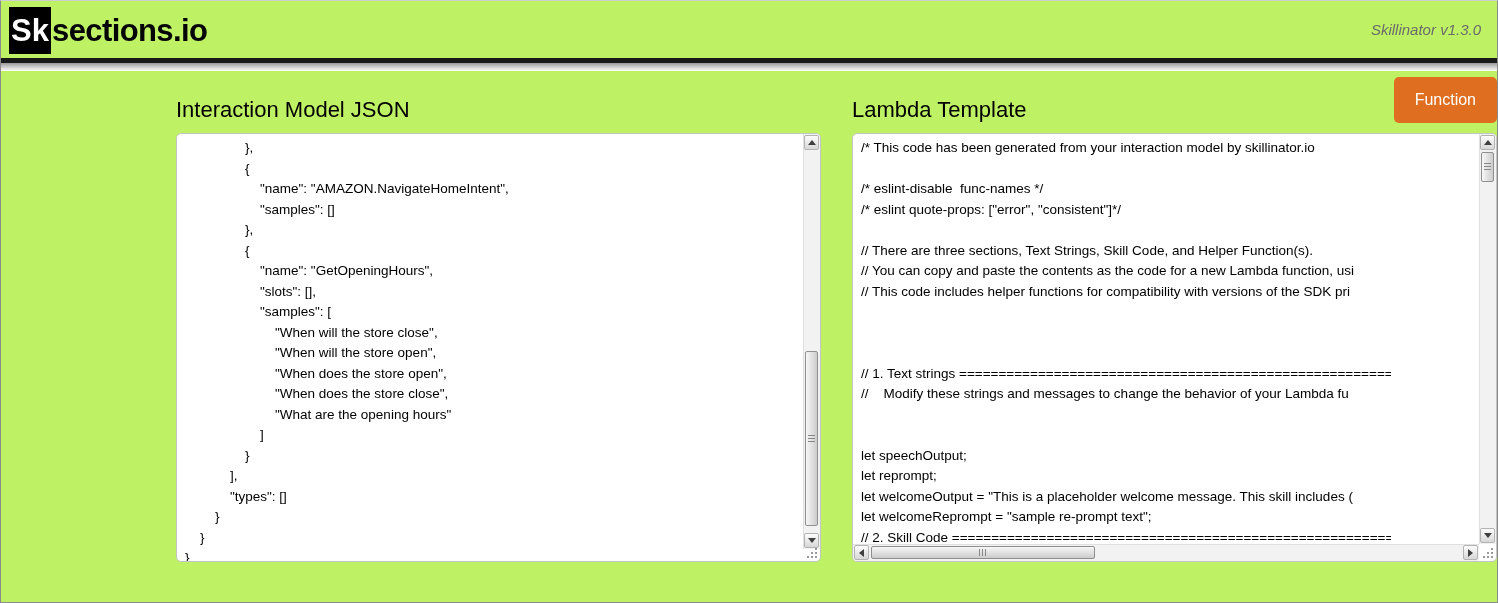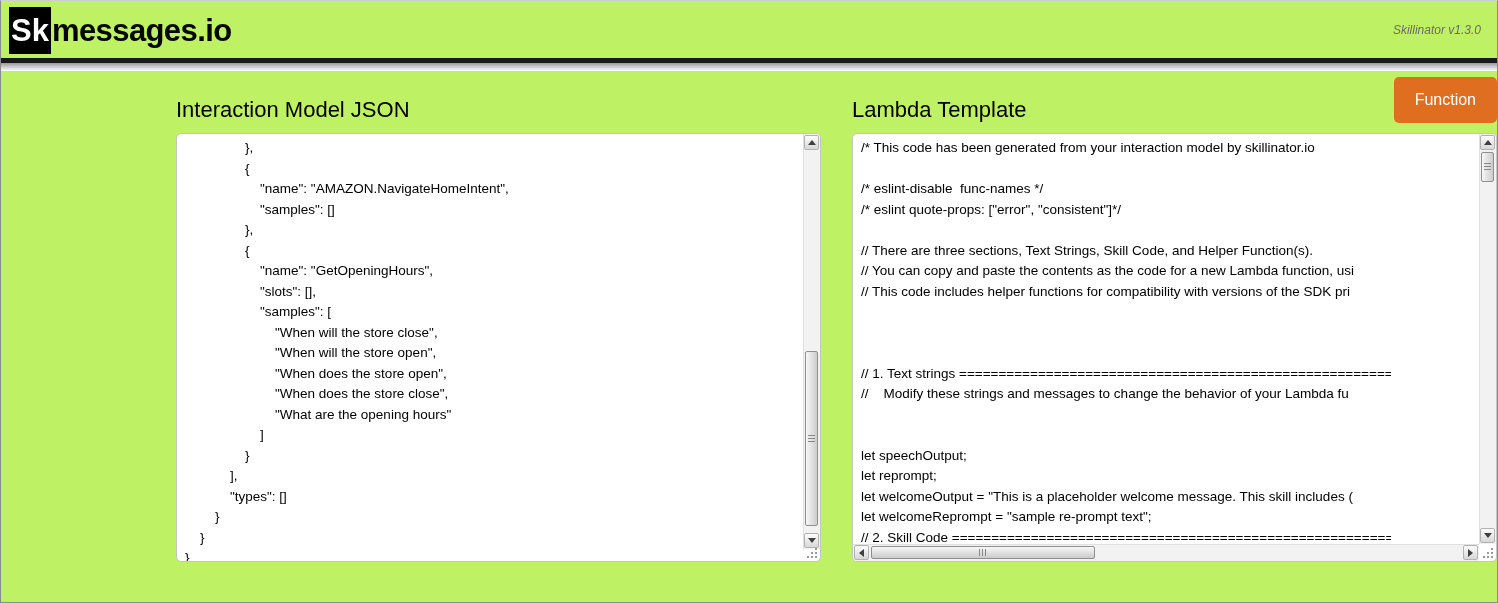--- a/index.html
+++ b/index.html
@@ -8,21 +8,21 @@
     border:1px solid #8a8a8a;border-top-color:#cfcfcf;
     font-family:"Liberation Sans",sans-serif;color:#000;
   }
   
   .hdr{height:57px;box-sizing:border-box;display:flex;align-items:center;
        justify-content:space-between;padding:0 16px 0 8px;}
   .logo{display:flex;align-items:center;margin-top:2px;}
   .logo-box{width:42px;height:47px;background:#000;color:#fff;display:flex;
             align-items:center;justify-content:center;font-size:31px;font-weight:bold;}
   .logo-rest{font-size:31px;font-weight:bold;color:#050505;letter-spacing:-0.6px;margin-left:1px;}
-  .version{font-size:12px;font-style:italic;color:#6b6b6b;}
+  .version{font-size:15px;font-style:italic;color:#6b6b6b;}
   .rule{height:5px;background:#1a1a1a;}
   .rule-shadow{height:8px;background:linear-gradient(#9b9b9b,#ffffff);}
   
   .main{display:flex;margin-top:0;}
   .panel{width:660px;box-sizing:border-box;}
   .panel-left{margin-left:175px;}
   .panel-right{margin-left:31px;}
   .panel-head{height:52px;display:flex;align-items:flex-end;justify-content:space-between;margin-bottom:10px;}
   .panel-title{font-size:22px;font-weight:500;line-height:26px;color:#000;}
   .btn-generate{
@@ -71,21 +71,21 @@
      box-shadow:-4px 0 #9a9a9a,-8px 0 #9a9a9a,0 -4px #9a9a9a,-4px -4px #9a9a9a,0 -8px #9a9a9a;}
 </style>
 </head>
 <body>
 
 <div class="frame">
 
   <div class="hdr">
     <div class="logo">
       <span class="logo-box">Sk</span>
-      <span class="logo-rest">messages.io</span>
+      <span class="logo-rest">sections.io</span>
     </div>
     <div class="version">Skillinator v1.3.0</div>
   </div>
   <div class="rule"></div>
   <div class="rule-shadow"></div>
 
   <div class="main">
 
     <section class="panel panel-left">
       <div class="panel-head">

